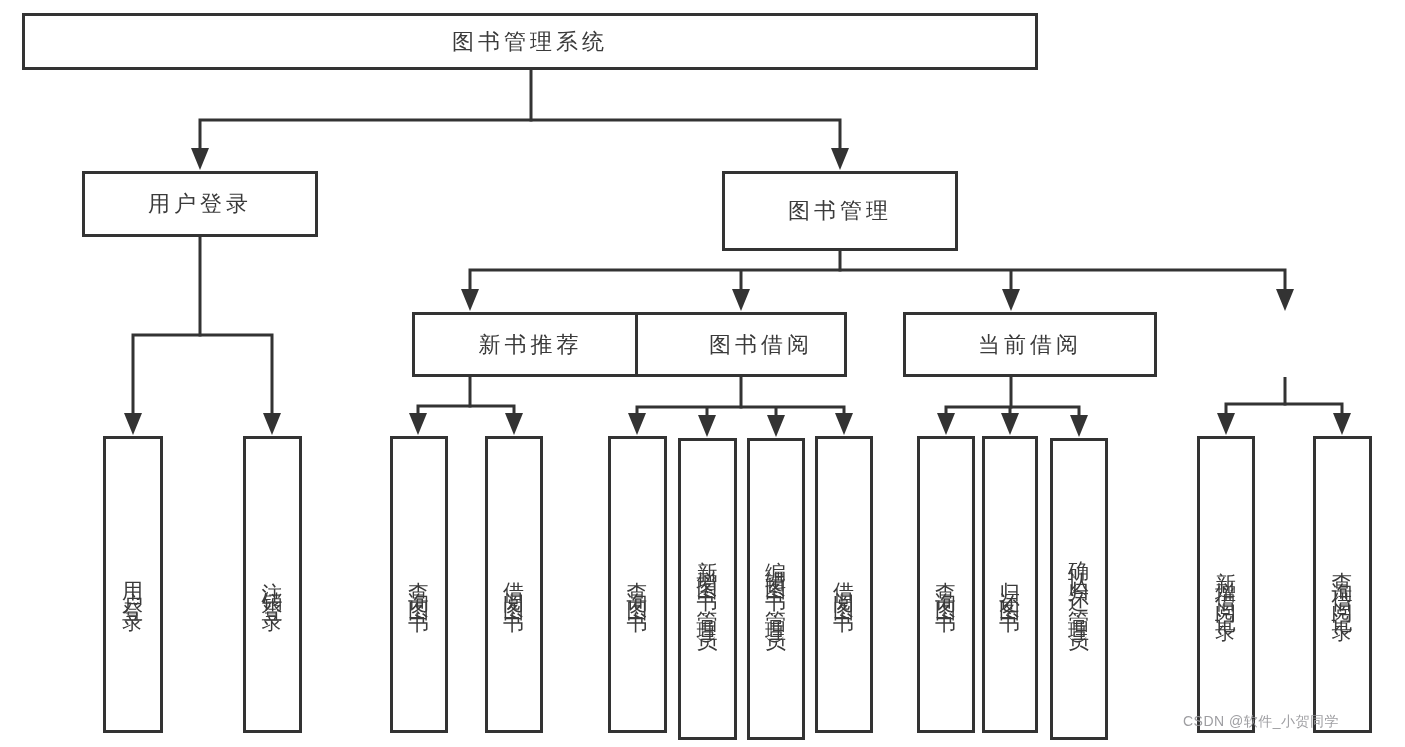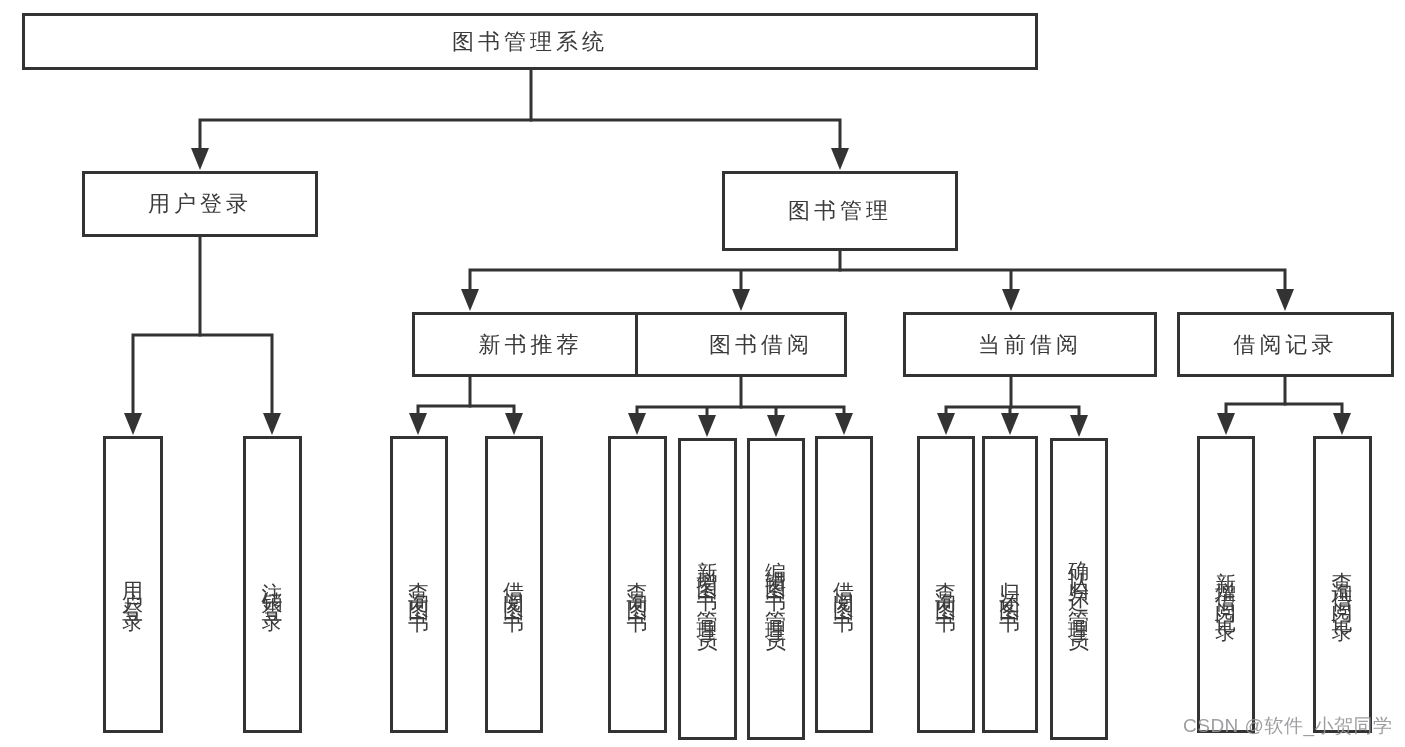--- a/index.html
+++ b/index.html
@@ -38,21 +38,21 @@
     font-size: 21px;
     letter-spacing: 10px;
     line-height: 1;
     white-space: nowrap;
   }
   #watermark {
     position: absolute;
     left: 1183px;
     top: 713px;
     z-index: 3;
-    font-size: 19px;
+    font-size: 14px;
     color: #96969a;
     opacity: 0.92;
     white-space: nowrap;
     letter-spacing: 0.5px;
   }
 </style>
 </head>
 <body>
 
 <div id="canvas">
@@ -119,23 +119,20 @@
 
   <div class="node h-node" style="left:364px; top:312px; width:237px; height:65px;margin-left:48px;">
     <span>新书推荐</span>
   </div>
   <div class="node h-node" style="left:635px; top:312px; width:212px; height:65px;padding-left:40px;">
     <span>图书借阅</span>
   </div>
   <div class="node h-node" style="left:903px; top:312px; width:254px; height:65px;">
     <span>当前借阅</span>
   </div>
-  <div class="node h-node" style="left:1177px; top:312px; width:217px; height:65px;">
-    <span>借阅记录</span>
-  </div>
 
   <div class="node v-node" style="left:103px; top:436px; width:60px; height:297px;">
     <span>用户登录</span>
   </div>
   <div class="node v-node" style="left:243px; top:436px; width:59px; height:297px;">
     <span>注销登录</span>
   </div>
 
   <div class="node v-node" style="left:390px; top:436px; width:58px; height:297px;">
     <span>查询图书</span>

